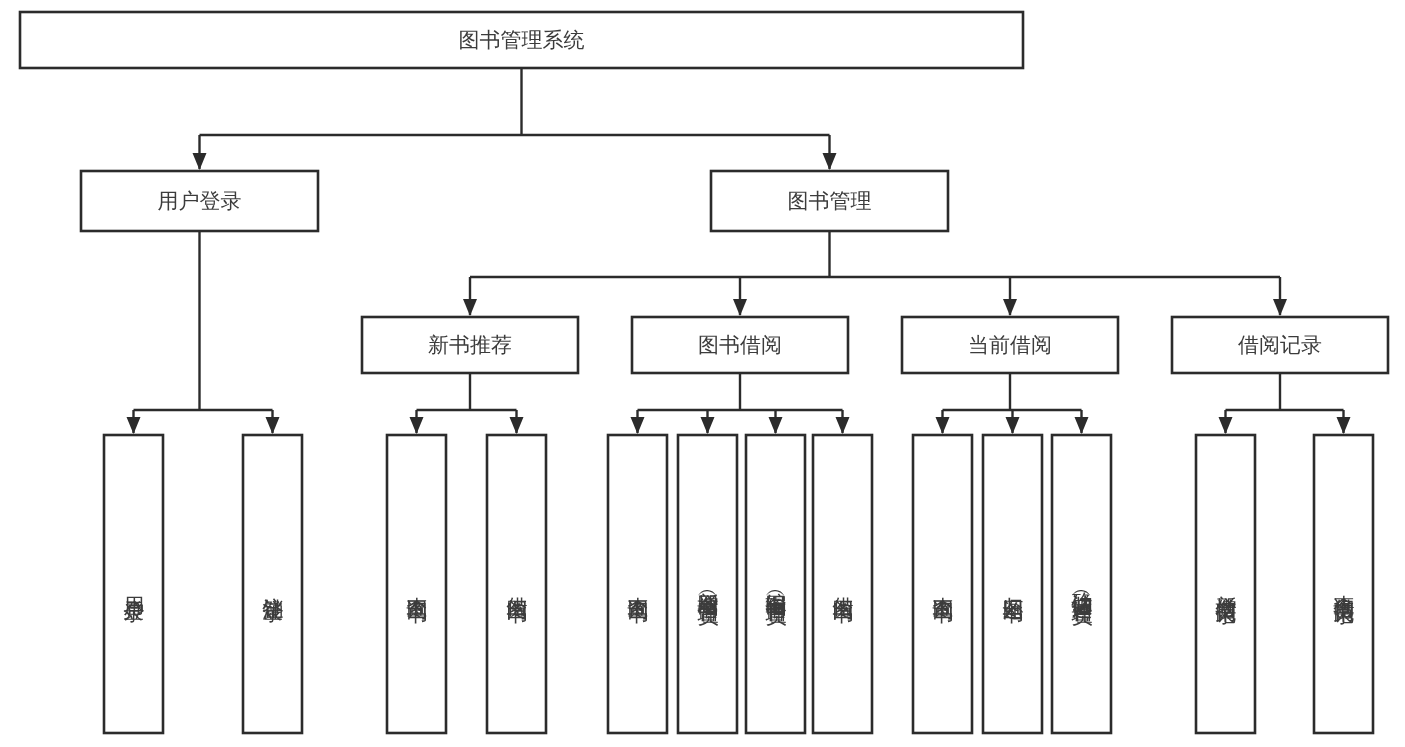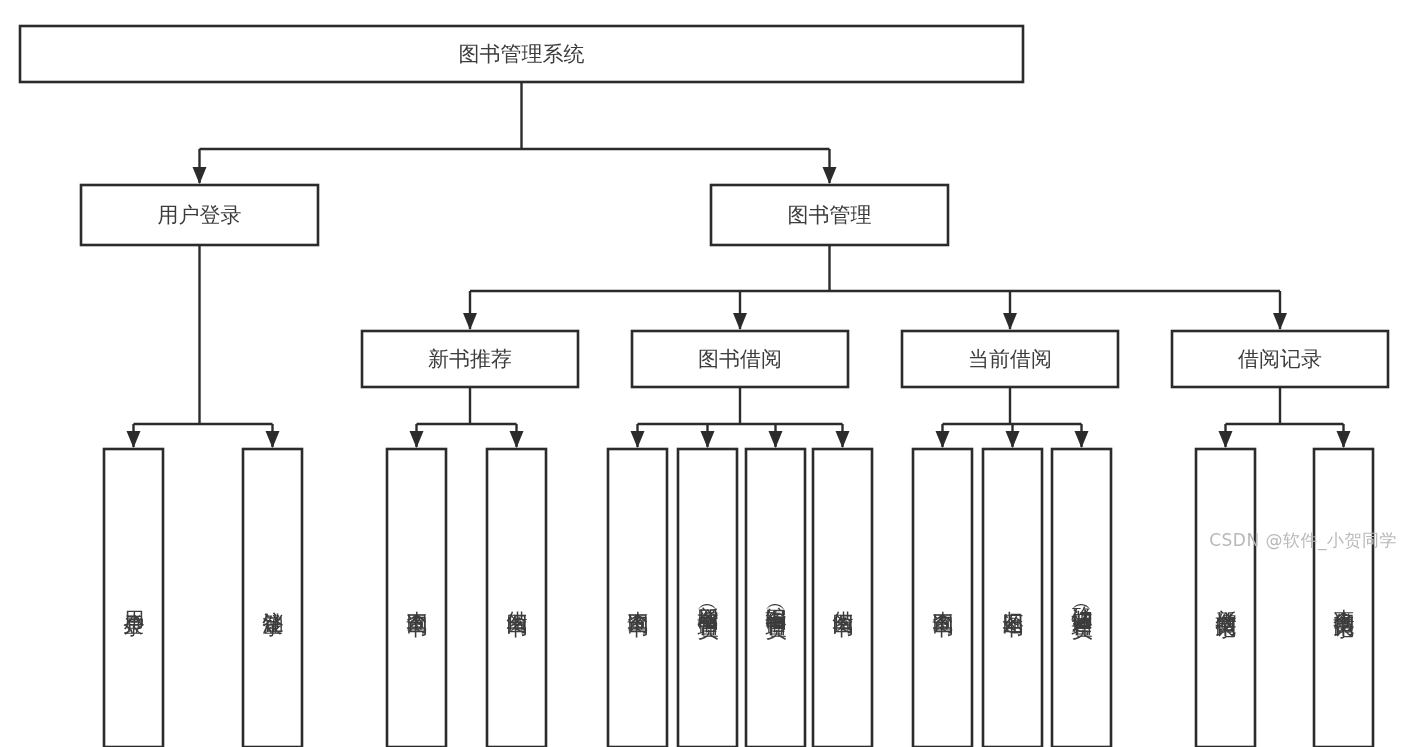--- a/index.html
+++ b/index.html
@@ -14,21 +14,20 @@
     font-family: "DejaVu Sans", "Liberation Sans", sans-serif;
     overflow: hidden;
     position: relative;
   }
   #diagram-root {
     position: absolute;
     left: 0;
     top: 0;
     width: 1405px;
     height: 544px;
-    margin-top: 14px;
   }
   svg#tree-svg {
     display: block;
     width: 1405px;
     height: 747px;
   }
   .node-box {
     fill: #ffffff;
     stroke: #2b2b2b;
     stroke-width: 2.6;
@@ -175,14 +174,13 @@
       <div class="leaf-label-wrap" style="left: 608px; top: 435px; width: 59px; height: 298px;">查询图书</div>
       <div class="leaf-label-wrap" style="left: 678px; top: 435px; width: 59px; height: 298px;">新增图书（管理员）</div>
       <div class="leaf-label-wrap" style="left: 746px; top: 435px; width: 59px; height: 298px;">编辑图书（管理员）</div>
       <div class="leaf-label-wrap" style="left: 813px; top: 435px; width: 59px; height: 298px;">借阅图书</div>
       <div class="leaf-label-wrap" style="left: 913px; top: 435px; width: 59px; height: 298px;">查询图书</div>
       <div class="leaf-label-wrap" style="left: 983px; top: 435px; width: 59px; height: 298px;">归还图书</div>
       <div class="leaf-label-wrap" style="left: 1052px; top: 435px; width: 59px; height: 298px;">确认归还（管理员）</div>
       <div class="leaf-label-wrap" style="left: 1196px; top: 435px; width: 59px; height: 298px;">新增借阅记录</div>
       <div class="leaf-label-wrap" style="left: 1314px; top: 435px; width: 59px; height: 298px;">查询借阅记录</div>
     </div>
-  <div id="watermark">CSDN @软件_小贺同学</div>
 </div>
 
 </body></html>

